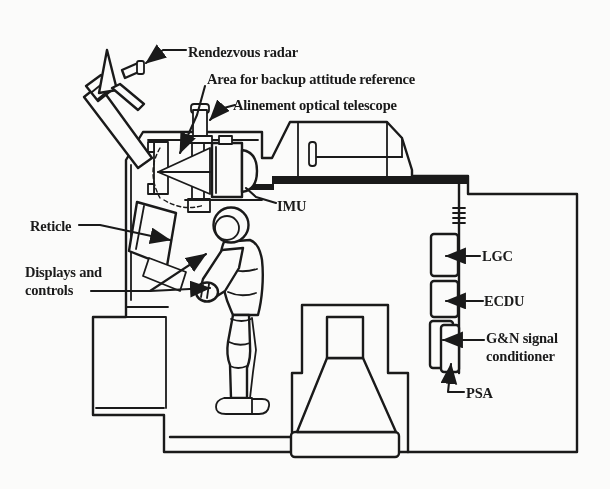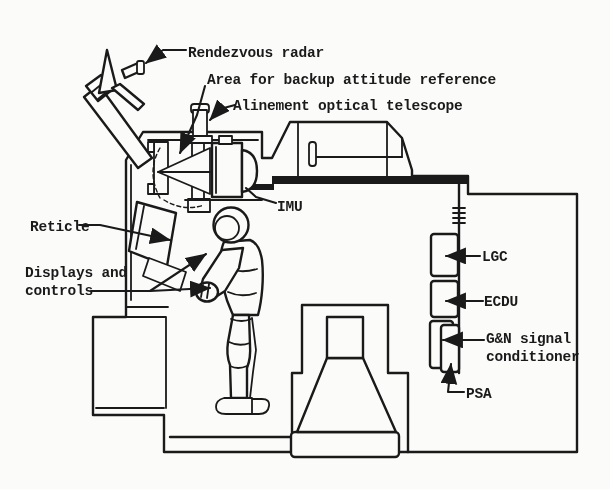--- a/index.html
+++ b/index.html
@@ -1,21 +1,21 @@
 <!DOCTYPE html>
 <html><head>
 <meta charset="utf-8">
 <style>
   html,body{margin:0;padding:0;background:#e8e8e6;}
   #stage{
     position:relative;
     width:610px;height:489px;
     background:#fbfbfa;
     overflow:hidden;
-    font-family:Liberation Mono, monospace;
+    font-family:Liberation Serif, serif;
   }
   svg{display:block;}
   .ink{stroke:#1a1a1a;fill:none;stroke-width:2.4;stroke-linecap:round;stroke-linejoin:round;}
   .thin{stroke-width:1.8;}
   .fillw{fill:#fbfbfa;}
   .solid{fill:#1a1a1a;stroke:none;}
   .dash{stroke-dasharray:4 3;stroke-width:1.4;}
   .lead{stroke:#1a1a1a;fill:none;stroke-width:2.1;stroke-linecap:round;stroke-linejoin:round;}
   text{
     fill:#1a1a1a;

